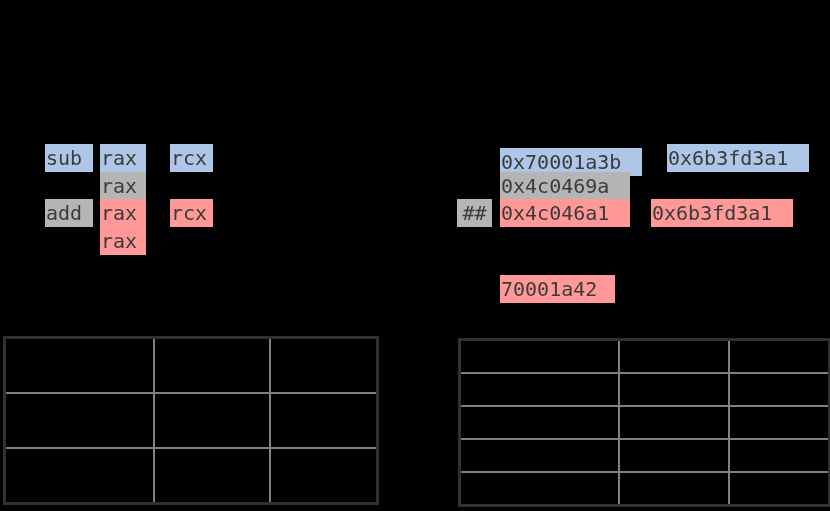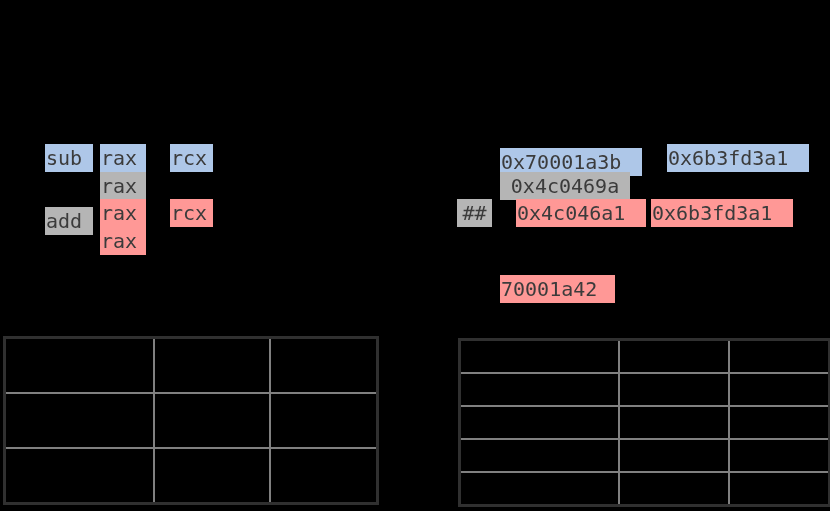--- a/index.html
+++ b/index.html
@@ -79,37 +79,37 @@
 <div class="canvas">
 
   <div>
 
     <span class="tok hl-blue" style="left:45px; top:144px; width:48px;">sub</span>
     <span class="tok hl-blue" style="left:100px; top:144px; width:46px;">rax</span>
     <span class="tok hl-blue" style="left:170px; top:144px; width:43px;">rcx</span>
 
     <span class="tok hl-gray" style="left:100px; top:172px; width:46px;">rax</span>
 
-    <span class="tok hl-gray" style="left:45px; top:207px; width:48px;">add</span>
+    <span class="tok hl-gray" style="left:45px; top:199px; width:48px;">add</span>
     <span class="tok hl-pink" style="left:100px; top:199px; width:46px;">rax</span>
     <span class="tok hl-pink" style="left:170px; top:199px; width:43px;">rcx</span>
 
     <span class="tok hl-pink" style="left:100px; top:227px; width:46px;">rax</span>
   </div>
 
   <div>
 
     <span class="tok hl-gray" style="left:457px; top:199px; width:35px; text-align:center;">##</span>
 
     <span class="tok hl-blue" style="left:500px; top:148px; width:142px;">0x70001a3b</span>
     <span class="tok hl-blue" style="left:667px; top:144px; width:142px;">0x6b3fd3a1</span>
 
-    <span class="tok hl-gray" style="left:500px; top:172px; width:130px;text-align:center;">0x4c0469a</span>
+    <span class="tok hl-gray" style="left:500px; top:172px; width:130px;">0x4c0469a</span>
 
-    <span class="tok hl-pink" style="left:500px; top:199px; width:130px;margin-left:16px;">0x4c046a1</span>
+    <span class="tok hl-pink" style="left:500px; top:199px; width:130px;">0x4c046a1</span>
     <span class="tok hl-pink" style="left:651px; top:199px; width:142px;">0x6b3fd3a1</span>
 
     <span class="tok hl-pink" style="left:500px; top:227px; width:115px;margin-top:48px;">70001a42</span>
   </div>
 
   <table class="grid" id="grid-left">
     <tbody>
       <tr>
         <td class="c0"></td>
         <td class="c1"></td>

